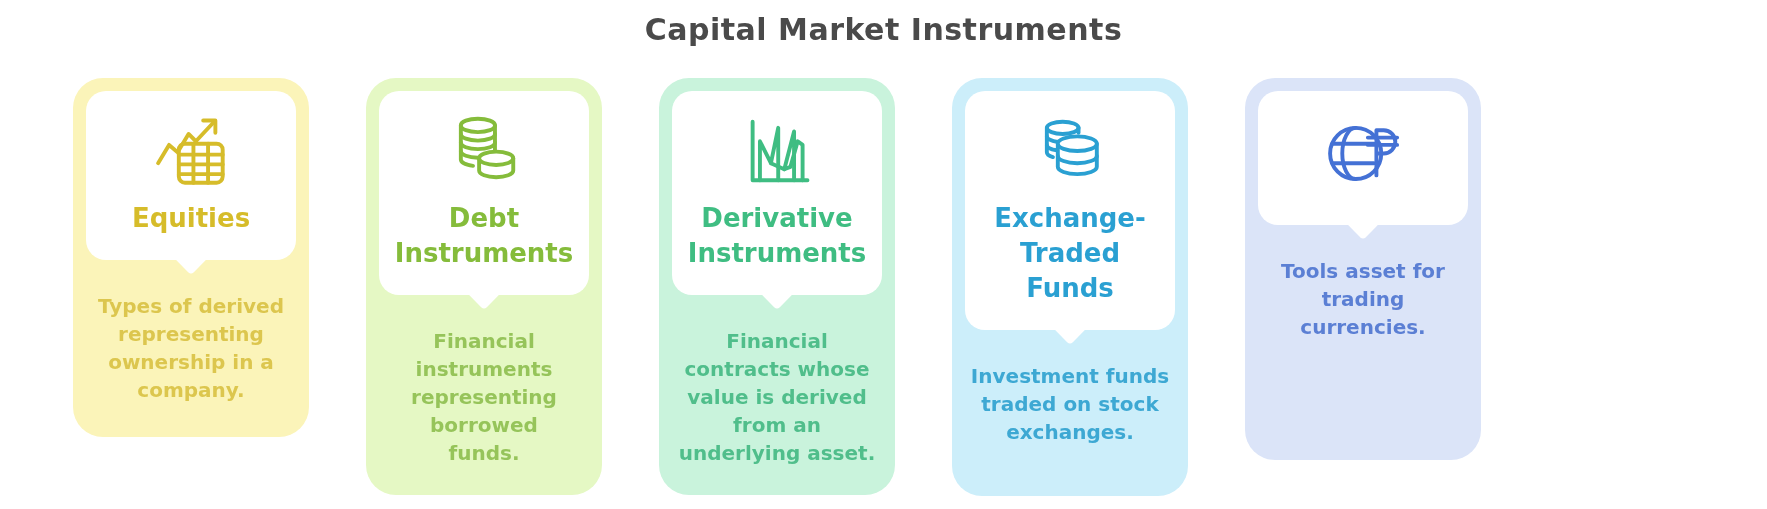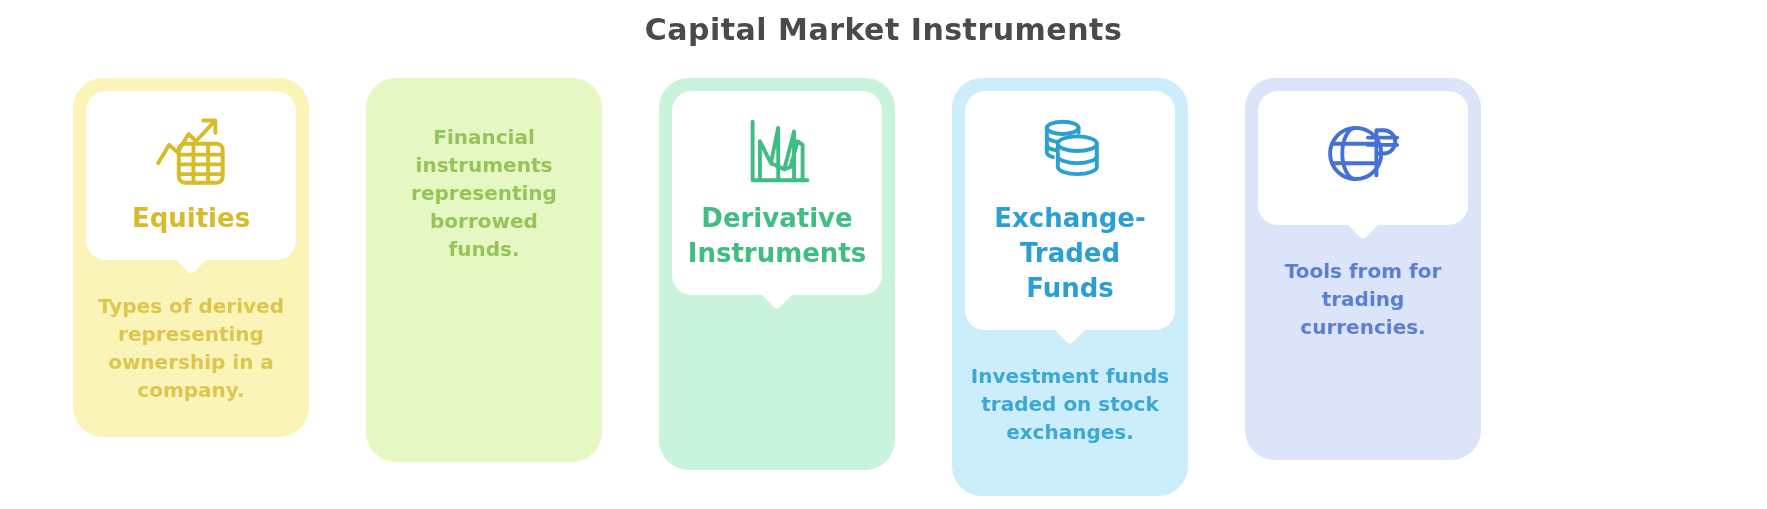--- a/index.html
+++ b/index.html
@@ -79,36 +79,53 @@
           <path d="M42 7 L52 7 L52 17"></path>
         </svg>
       </div>
       <div class="card-title">Equities</div>
       <div class="tail"></div>
     </div>
     <div class="card-desc">Types of derived representing ownership in a company.</div>
   </div>
 
   <div class="card" style="--bg: #E5F8C4; --accent: #85BC3B; --desc: #96C45A;">
+    <div class="bubble">
+      <div class="icon-wrap">
+        <svg viewBox="0 0 64 64">
+          <ellipse cx="27" cy="11" rx="14" ry="5.5"></ellipse>
+          <path d="M13 11 V39 a14 5.5 0 0 0 10 5.2"></path>
+          <path d="M41 11 V31"></path>
+          <path d="M13 18 a14 5.5 0 0 0 28 0"></path>
+          <path d="M13 25 a14 5.5 0 0 0 28 0"></path>
+          <path d="M13 32 a14 5.5 0 0 0 28 0" stroke-dasharray="16 30"></path>
+          <ellipse cx="42" cy="38" rx="14" ry="5.5"></ellipse>
+          <path d="M28 38 V48 a14 5.5 0 0 0 28 0 V38"></path>
+        </svg>
+      </div>
+      <div class="card-title">Debt Instruments</div>
+      <div class="tail"></div>
+    </div>
     <div class="card-desc">Financial instruments representing borrowed funds.</div>
   </div>
 
   <div class="card" style="--bg: #C9F3DC; --accent: #3FBD82; --desc: #50BE8B;">
     <div class="bubble">
       <div class="icon-wrap">
         <svg viewBox="0 0 64 64">
           <path d="M12 8 V56 H57"></path>
           <path d="M18 56 V24 L27 42 L33 13 L33 56"></path>
           <path d="M27 42 L38 47 L46 16 L46 56"></path>
           <path d="M38 47 L43 45 L49 24 L53 27 V56"></path>
         </svg>
       </div>
       <div class="card-title">Derivative Instruments</div>
       <div class="tail"></div>
     </div>
+    <div class="card-desc">Financial contracts whose value is derived from an underlying asset.</div>
   </div>
 
   <div class="card" style="--bg: #CCEEFA; --accent: #2AA0D2; --desc: #3DA8D3;">
     <div class="bubble">
       <div class="icon-wrap">
         <svg viewBox="0 0 64 64">
           <ellipse cx="26" cy="13" rx="13" ry="5"></ellipse>
           <path d="M13 13 V33 a13 5 0 0 0 5 4"></path>
           <path d="M39 13 V17"></path>
           <path d="M13 20 a13 5 0 0 0 9 4.6"></path>
@@ -130,16 +147,16 @@
         <svg viewBox="0 0 64 64">
           <circle cx="26" cy="34" r="21"></circle>
           <path d="M26 13 a11 21 0 0 0 0 42"></path>
           <path d="M7 26 H41 M7 42 H41"></path>
           <path d="M43 52 V15 h6 a9.5 9.5 0 0 1 0 19 h-6" fill="none"></path>
           <path d="M36 21 H60 M36 27 H60"></path>
         </svg>
       </div>
       <div class="tail"></div>
     </div>
-    <div class="card-desc">Tools from for trading currencies.</div>
+    <div class="card-desc">Tools asset for trading currencies.</div>
   </div>
 
 </div>
 
 </body></html>

